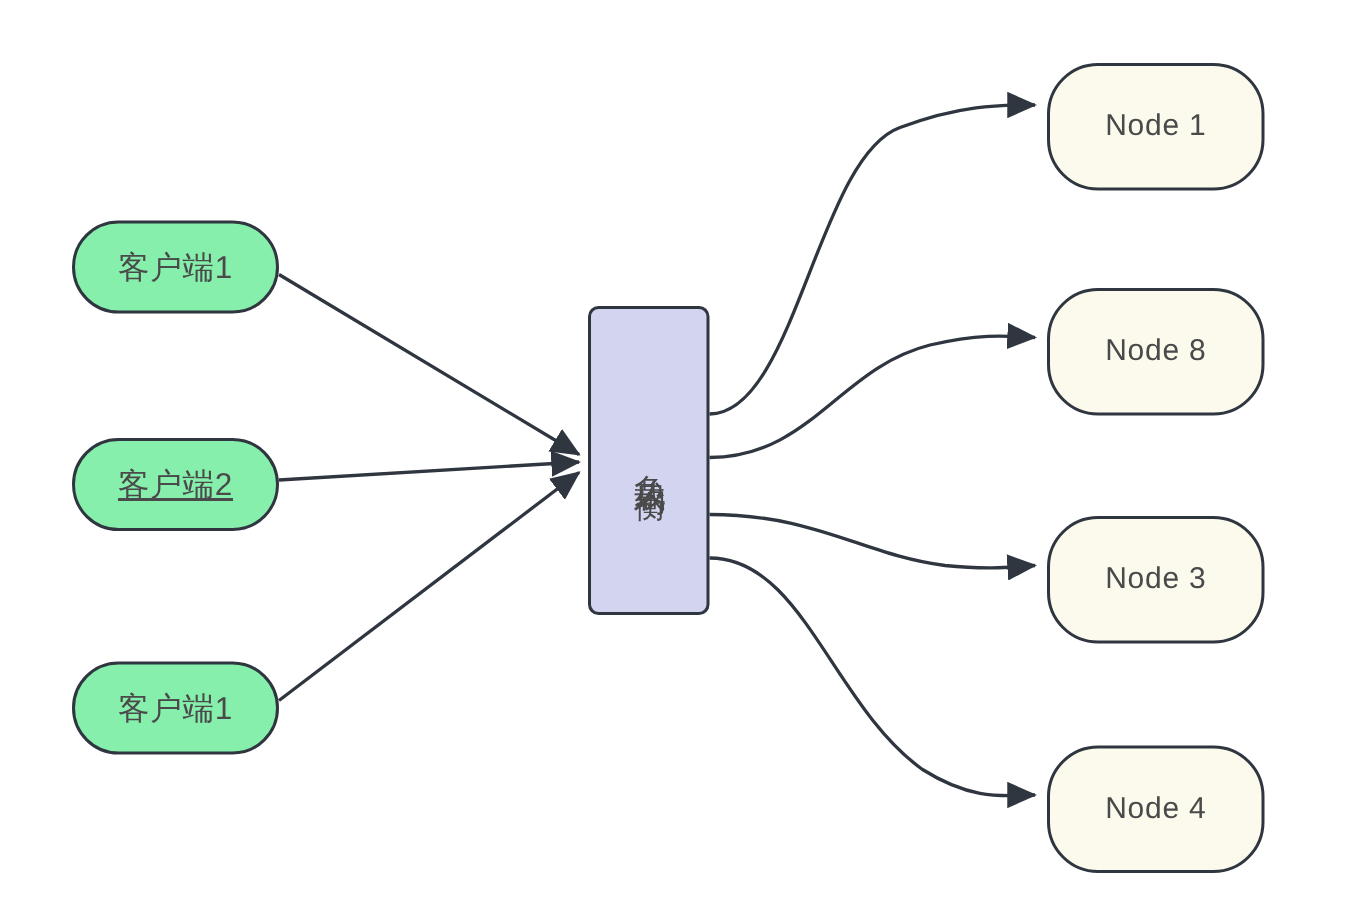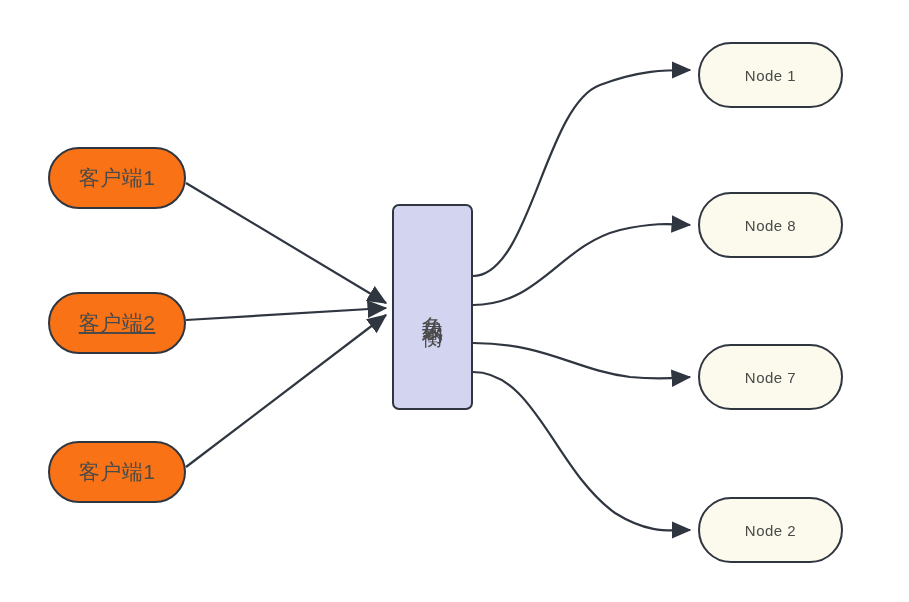--- a/index.html
+++ b/index.html
@@ -31,33 +31,33 @@
     box-sizing: border-box;
     display: flex;
     align-items: center;
     justify-content: center;
     border: 2px solid #2f3640;
     color: #4a4a4a;
     text-align: center;
     letter-spacing: 0.5px;
   }
   .node-client {
-    background: #f97316;
+    background: #86efac;
     border-radius: 32px;
     font-size: 21px;
     width: 138px;
     height: 62px;
     align-items: center;
   }
   .node-server {
     background: #fbfaec;
     border-radius: 34px;
-    font-size: 15px;
+    font-size: 20px;
     width: 145px;
-    height: 66px;
+    height: 85px;
   }
   .node-lb {
     background: #d2d4f0;
     border-radius: 7px;
     width: 81px;
     height: 206px;
     font-size: 21px;
     line-height: 1.42;
   }
   .vertical-text {
@@ -107,20 +107,20 @@
 
   <div class="node node-server" style="left:698px; top:42px;">
     <span>Node 1</span>
   </div>
 
   <div class="node node-server" style="left:698px; top:192px;">
     <span>Node 8</span>
   </div>
 
   <div class="node node-server" style="left:698px; top:344px;">
-    <span>Node 7</span>
+    <span>Node 3</span>
   </div>
 
   <div class="node node-server" style="left:698px; top:497px;">
-    <span>Node 2</span>
+    <span>Node 4</span>
   </div>
 
 </div>
 
 </body></html>

